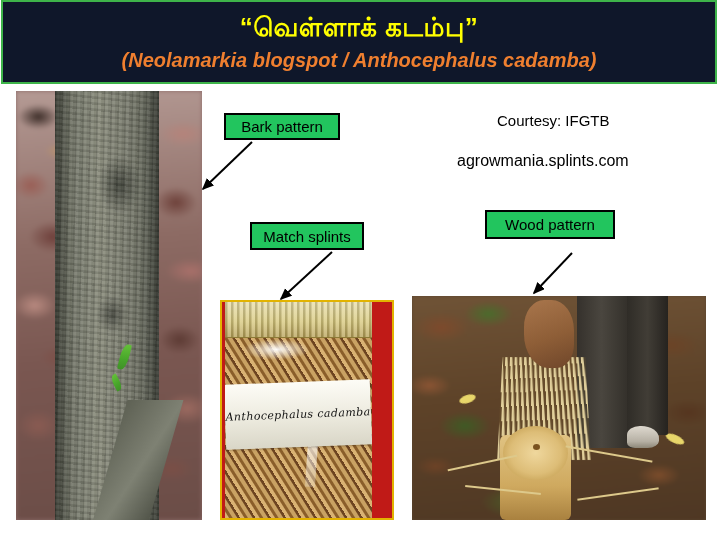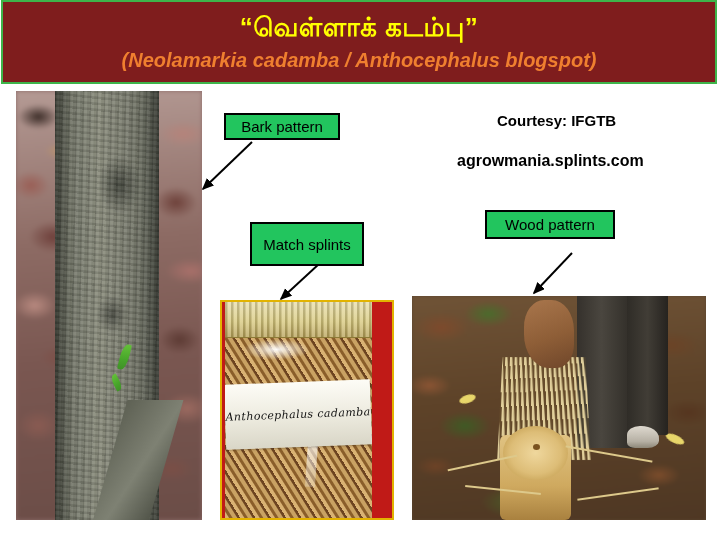--- a/index.html
+++ b/index.html
@@ -15,21 +15,21 @@
     font-family: "Liberation Sans", sans-serif;
   }
 
   
   #title-banner {
     position: absolute;
     left: 1px;
     top: 0px;
     width: 716px;
     height: 84px;
-    background: #7f1d1d;
+    background: #0f172a;
     border: 2px solid #3eb44a;
     box-sizing: border-box;
     display: flex;
     flex-direction: column;
     align-items: center;
     justify-content: center;
   }
   #title-tamil {
     color: #ffff00;
     font-size: 26px;
@@ -47,42 +47,42 @@
     line-height: 1.1;
     margin-top: 8px;
     text-align: center;
     white-space: nowrap;
   }
 
   
   .credit-line {
     position: absolute;
     color: #000000;
-    font-weight: bold;
+    font-weight: normal;
     white-space: nowrap;
   }
   #credit-courtesy { left: 497px; top: 112px; font-size: 15px; }
   #credit-blog     { left: 457px; top: 152px; font-size: 16px; }
 
   
   .callout-box {
     position: absolute;
     background: #22c55e;
     border: 2px solid #000000;
     box-sizing: border-box;
     display: flex;
     align-items: center;
     justify-content: center;
     font-size: 15px;
     color: #000000;
     white-space: nowrap;
     padding: 0 7px;
   }
   #label-bark  { left: 224px; top: 113px; width: 116px; height: 27px; }
-  #label-match { left: 250px; top: 222px; width: 114px; height: 44px; }
+  #label-match { left: 250px; top: 222px; width: 114px; height: 28px; }
   #label-wood  { left: 485px; top: 210px; width: 130px; height: 29px; text-align: center; }
 
   
   #leaders {
     position: absolute;
     left: 0; top: 0;
     width: 719px; height: 539px;
     pointer-events: none;
   }
 
@@ -332,21 +332,21 @@
     width: 7px; height: 6px;
     background: #7b5320;
     border-radius: 50%;
   }
 </style>
 </head>
 <body>
 
 <div id="title-banner">
   <div id="title-tamil">“வெள்ளாக்  கடம்பு”</div>
-  <div id="title-latin">(Neolamarkia cadamba / Anthocephalus blogspot)</div>
+  <div id="title-latin">(Neolamarkia blogspot / Anthocephalus cadamba)</div>
 </div>
 
 <div id="credit-courtesy" class="credit-line">Courtesy: IFGTB</div>
 <div id="credit-blog" class="credit-line">agrowmania.splints.com</div>
 
 <div id="photo-bark" class="photo">
   <div class="bg-litter"></div>
   <div class="trunk"></div>
   <div class="trunk-branch"></div>
   <div class="green-leaf"></div>

